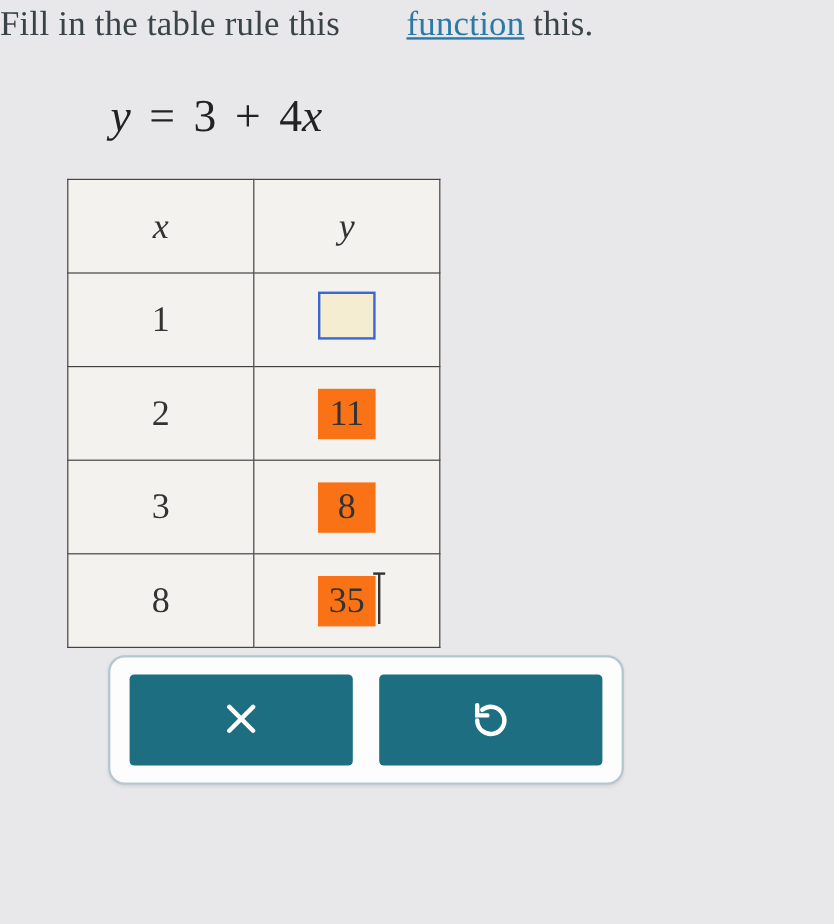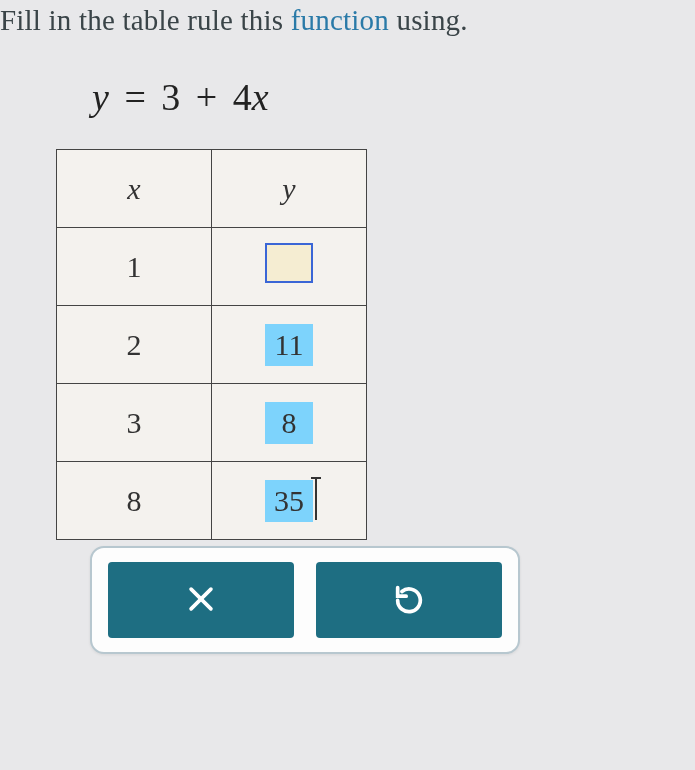--- a/index.html
+++ b/index.html
@@ -14,21 +14,23 @@
     overflow: hidden;
   }
   .instruction {
     font-size: 29px;
     color: #3a4448;
     padding: 4px 0 0 0;
     letter-spacing: 0.2px;
   }
   .function-link {
     color: #2a7aa8;
+    text-decoration: underline;
     cursor: pointer;
+    margin-left: 48px;
   }
   .equation {
     font-family: Liberation Serif, serif;
     font-style: italic;
     font-size: 38px;
     margin: 38px 0 30px 92px;
     color: #222;
   }
   .equation .y, .equation .x { font-style: italic; }
   .equation .op { font-style: normal; margin: 0 6px; }
@@ -51,21 +53,21 @@
     width: 155px;
     height: 78px;
     font-style: italic;
     font-weight: normal;
   }
   .tbl td {
     width: 155px;
     height: 78px;
   }
   .ycell {
-    background: #7dd3fc;
+    background: #f97316;
     display: inline-block;
     min-width: 48px;
     padding: 4px 8px;
     text-align: center;
     font-style: normal;
   }
   .ycell.empty {
     width: 32px;
     height: 40px;
     border: 2px solid #3a66d6;
@@ -116,21 +118,21 @@
     align-items: center;
     justify-content: center;
     cursor: pointer;
   }
   .btn svg { width: 34px; height: 34px; }
 </style>
 </head>
 <body>
 
 <div class="instruction">
-  <span>Fill in the table rule this </span><a class="function-link">function</a><span> using.</span>
+  <span>Fill in the table rule this </span><a class="function-link">function</a><span> this.</span>
 </div>
 
 <div class="equation">
   <span class="y">y</span>
   <span class="op">=</span>
   <span class="num">3</span>
   <span class="op">+</span>
   <span class="num">4</span><span class="x">x</span>
 </div>
 

